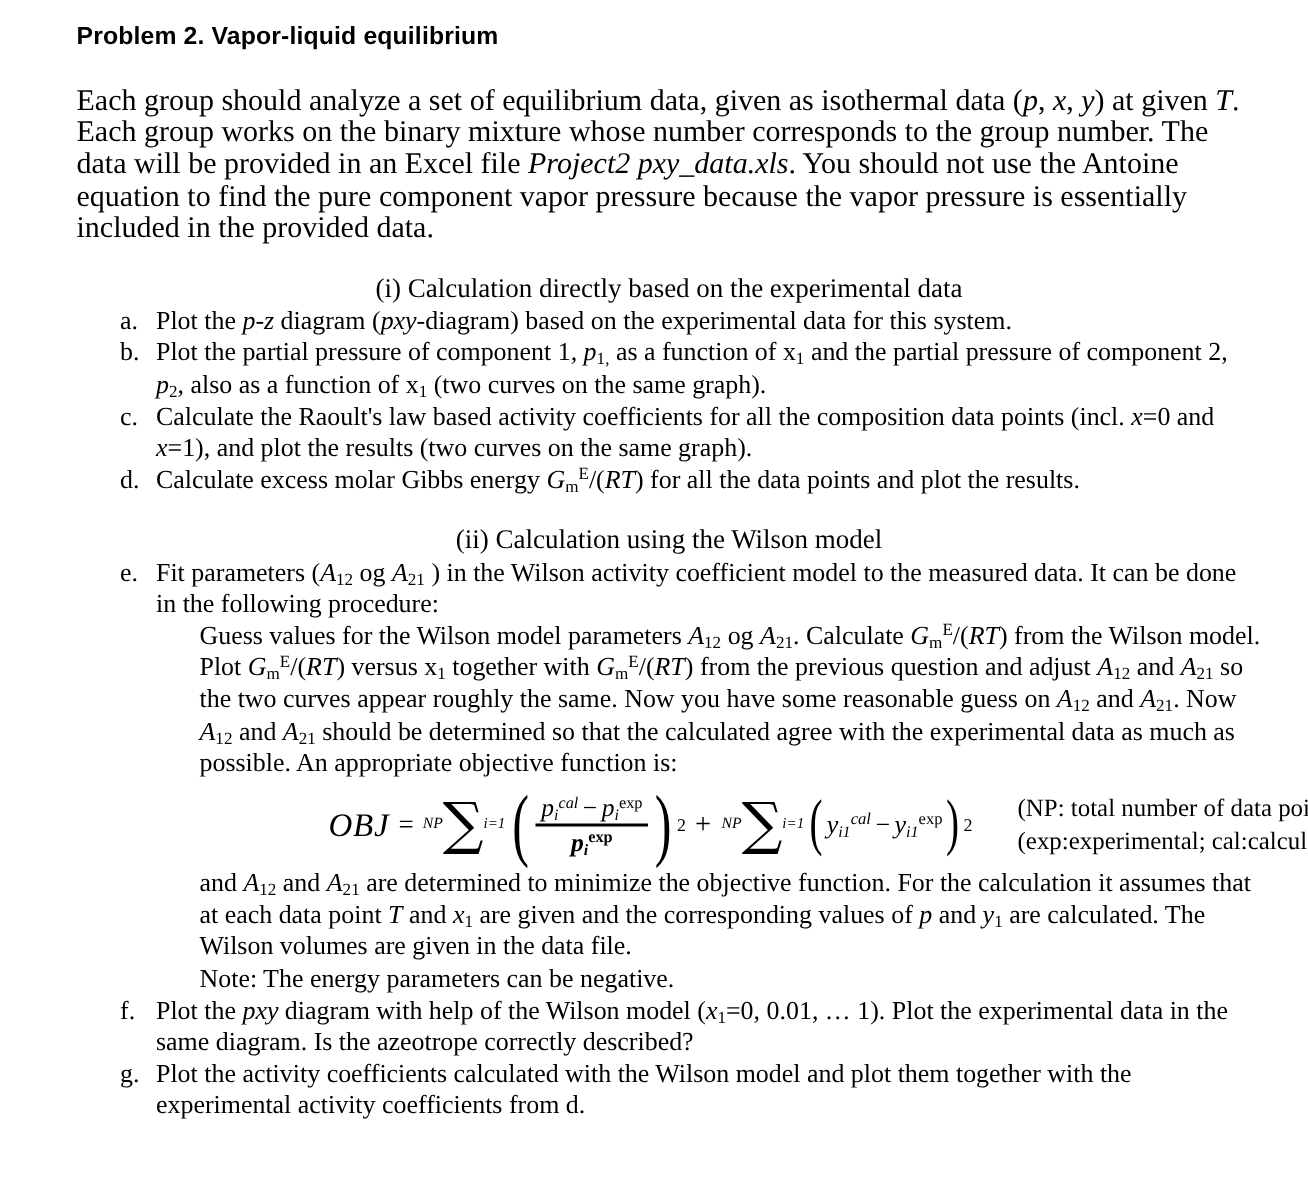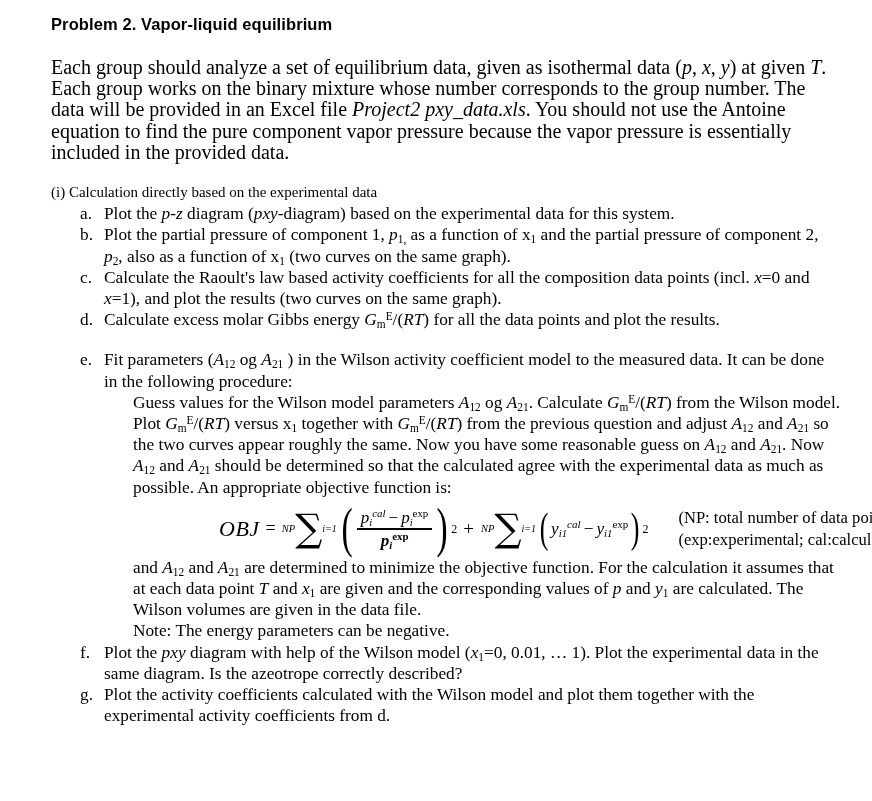--- a/index.html
+++ b/index.html
@@ -43,23 +43,24 @@
     line-height: 21.2px;
     margin: 0;
     text-align: left;
     hyphens: none;
   }
 
   .gap-lg { height: 22px; }
   .gap-md { height: 19px; }
 
   .section-head {
-    font-size: 15px;
+    font-size: 18px;
     line-height: 21.2px;
     margin: 0;
+    text-align: center;
   }
 
   ol.alpha {
     list-style: none;
     margin: 0;
     padding: 0;
   }
   ol.alpha > li {
     position: relative;
     padding-left: 53px;
@@ -247,20 +248,21 @@
       <li>
         <span class="marker">c.</span><span>Calculate the Raoult's law based activity coefficients for all the composition data points (incl. </span><i>x</i><span>=0 and </span><i>x</i><span>=1), and plot the results (two curves on the same graph).</span>
       </li>
       <li>
         <span class="marker">d.</span><span>Calculate excess molar Gibbs energy </span><i>G</i><sub>m</sub><sup>E</sup><span>/(</span><i>RT</i><span>) for all the data points and plot the results.</span>
       </li>
     </ol>
 
     <div class="gap-md"></div>
 
+    <p class="section-head"><span>(ii)</span> <span>Calculation using the Wilson model</span></p>
 
     <ol class="alpha">
       <li>
         <span class="marker">e.</span><span>Fit parameters (</span><i>A</i><sub>12</sub><span> og </span><i>A</i><sub>21</sub><span> ) in the Wilson activity coefficient model to the measured data. It can be done in the following procedure:</span>
 
         <div class="sub-block"><span>Guess values for the Wilson model parameters </span><i>A</i><sub>12</sub><span> og </span><i>A</i><sub>21</sub><span>. Calculate </span><i>G</i><sub>m</sub><sup>E</sup><span>/(</span><i>RT</i><span>) from the Wilson model. Plot </span><i>G</i><sub>m</sub><sup>E</sup><span>/(</span><i>RT</i><span>) versus x</span><sub>1</sub><span> together with </span><i>G</i><sub>m</sub><sup>E</sup><span>/(</span><i>RT</i><span>) from the previous question and adjust </span><i>A</i><sub>12</sub><span> and </span><i>A</i><sub>21</sub><span> so the two curves appear roughly the same. Now you have some reasonable guess on </span><i>A</i><sub>12</sub><span> and </span><i>A</i><sub>21</sub><span>. Now </span><i>A</i><sub>12</sub><span> and </span><i>A</i><sub>21</sub><span> should be determined so that the calculated agree with the experimental data as much as possible. An appropriate objective function is:</span></div>
 
         
         <div class="equation-row">
           <div class="eq-math">

